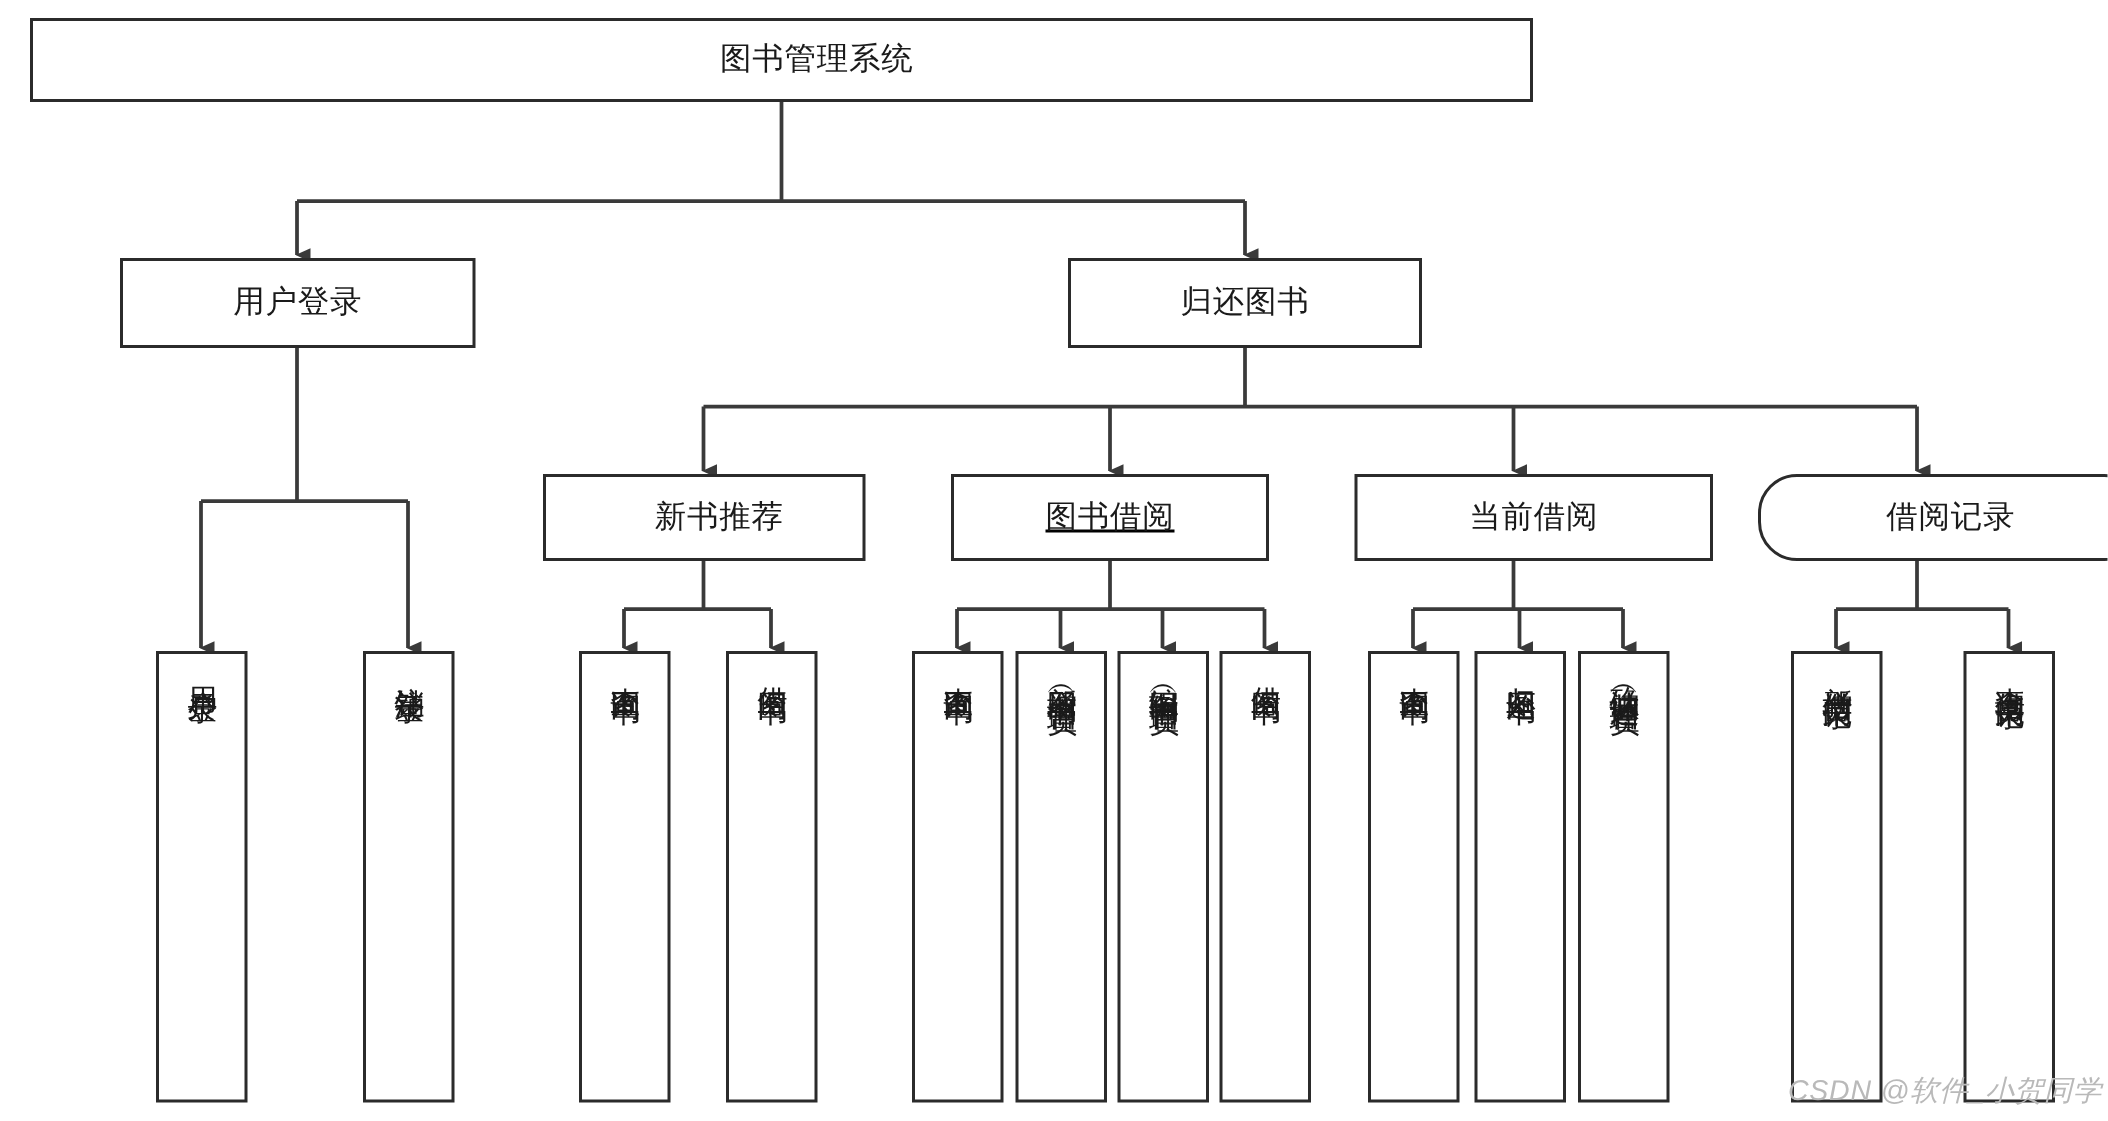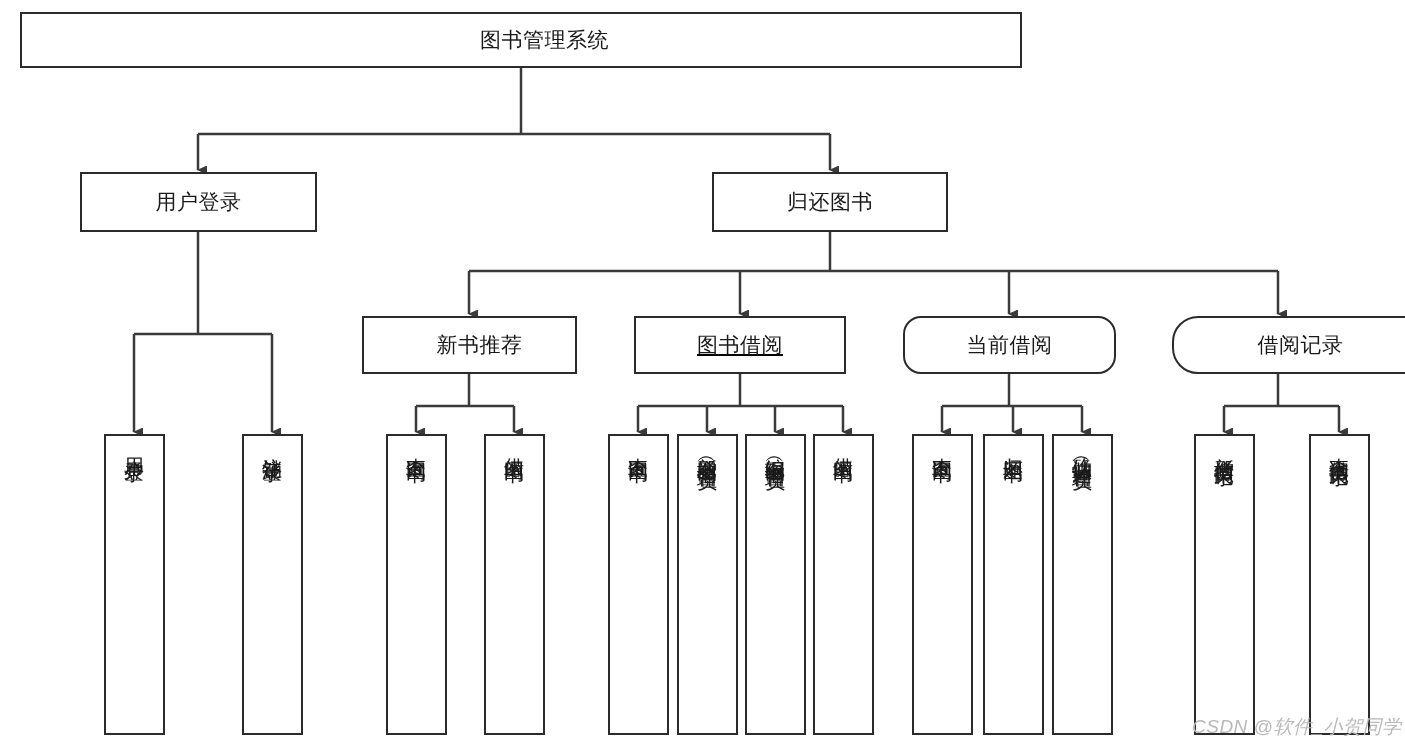--- a/index.html
+++ b/index.html
@@ -126,21 +126,21 @@
       </div>
       <div class="node horizontal" style="left: 712px; top: 172px; width: 236px; height: 60px; border-color: rgb(43, 43, 43); background: rgb(255, 255, 255);">
         <span class="node-label" style="color: rgb(26, 26, 26);">归还图书</span>
       </div>
       <div class="node horizontal" style="left: 362px; top: 316px; width: 215px; height: 58px; border-color: rgb(43, 43, 43); background: rgb(255, 255, 255); padding-left: 20px;">
         <span class="node-label" style="color: rgb(26, 26, 26);">新书推荐</span>
       </div>
       <div class="node horizontal" style="left: 634px; top: 316px; width: 212px; height: 58px; border-color: rgb(43, 43, 43); background: rgb(255, 255, 255); text-decoration: underline;">
         <span class="node-label" style="color: rgb(26, 26, 26);">图书借阅</span>
       </div>
-      <div class="node horizontal" style="left: 903px; top: 316px; width: 213px; height: 58px; border-color: rgb(43, 43, 43); background: rgb(255, 255, 255); border-radius: 18px;">
+      <div class="node horizontal" style="left: 903px; top: 316px; width: 239px; height: 58px; border-color: rgb(43, 43, 43); background: rgb(255, 255, 255);">
         <span class="node-label" style="color: rgb(26, 26, 26);">当前借阅</span>
       </div>
       <div class="node horizontal" style="left: 1172px; top: 316px; width: 257px; height: 58px; border-color: rgb(43, 43, 43); background: rgb(255, 255, 255); border-radius: 26px;">
         <span class="node-label" style="color: rgb(26, 26, 26);">借阅记录</span>
       </div>
       <div class="node vertical" style="left: 104px; top: 434px; width: 61px; height: 301px; border-color: rgb(43, 43, 43); background: rgb(255, 255, 255);">
         <span class="node-label" style="color: rgb(26, 26, 26);">用户登录</span>
       </div>
       <div class="node vertical" style="left: 242px; top: 434px; width: 61px; height: 301px; border-color: rgb(43, 43, 43); background: rgb(255, 255, 255);">
         <span class="node-label" style="color: rgb(26, 26, 26);">注销登录</span>

